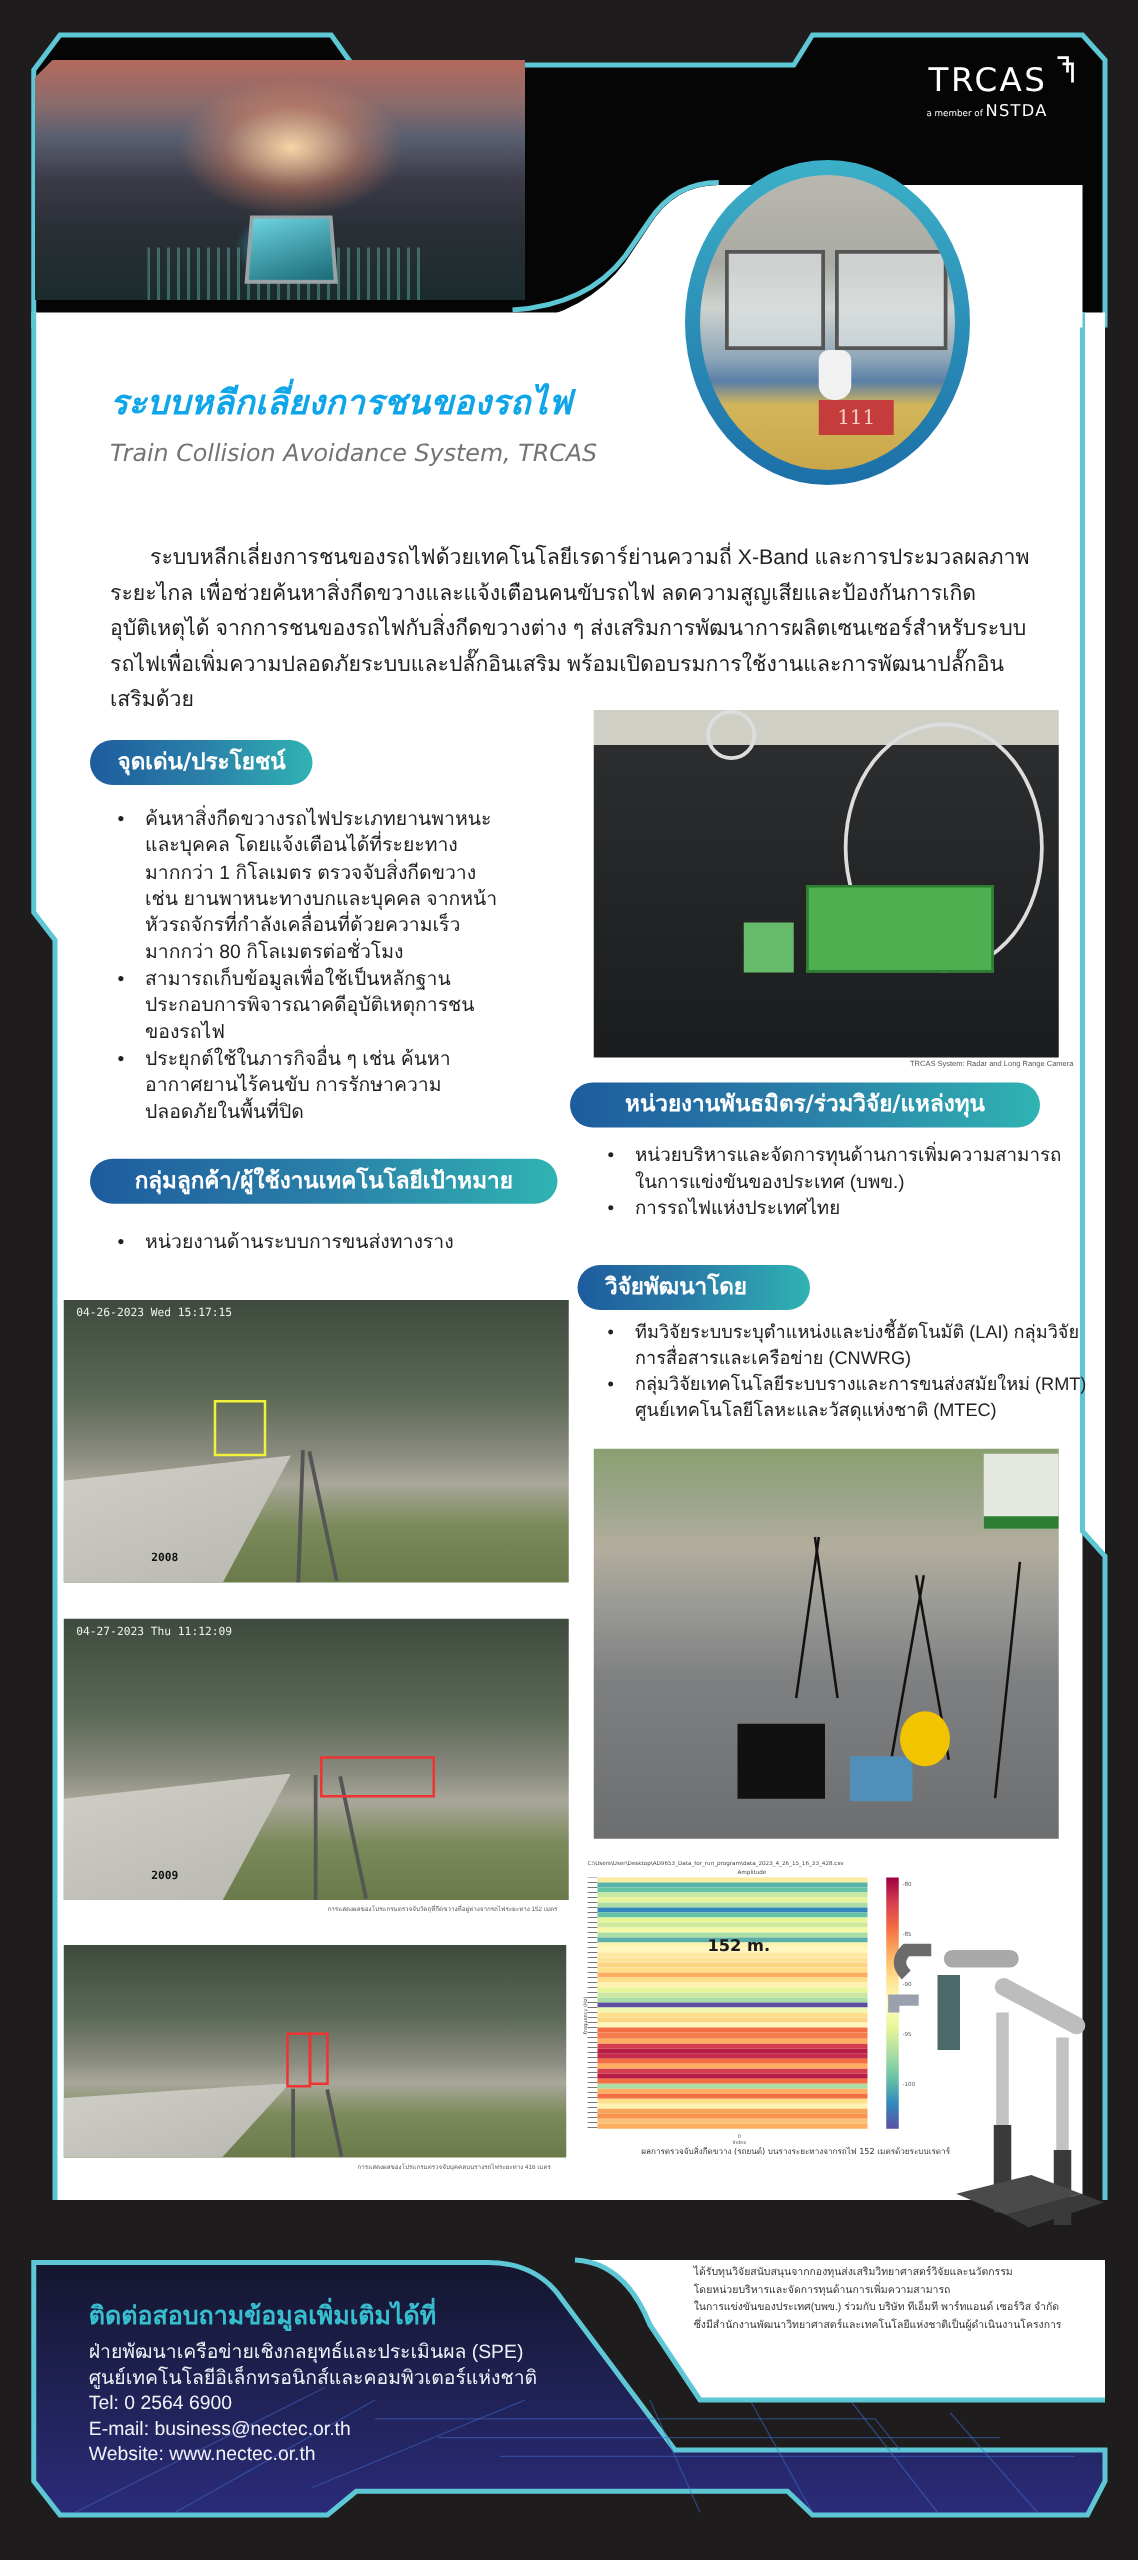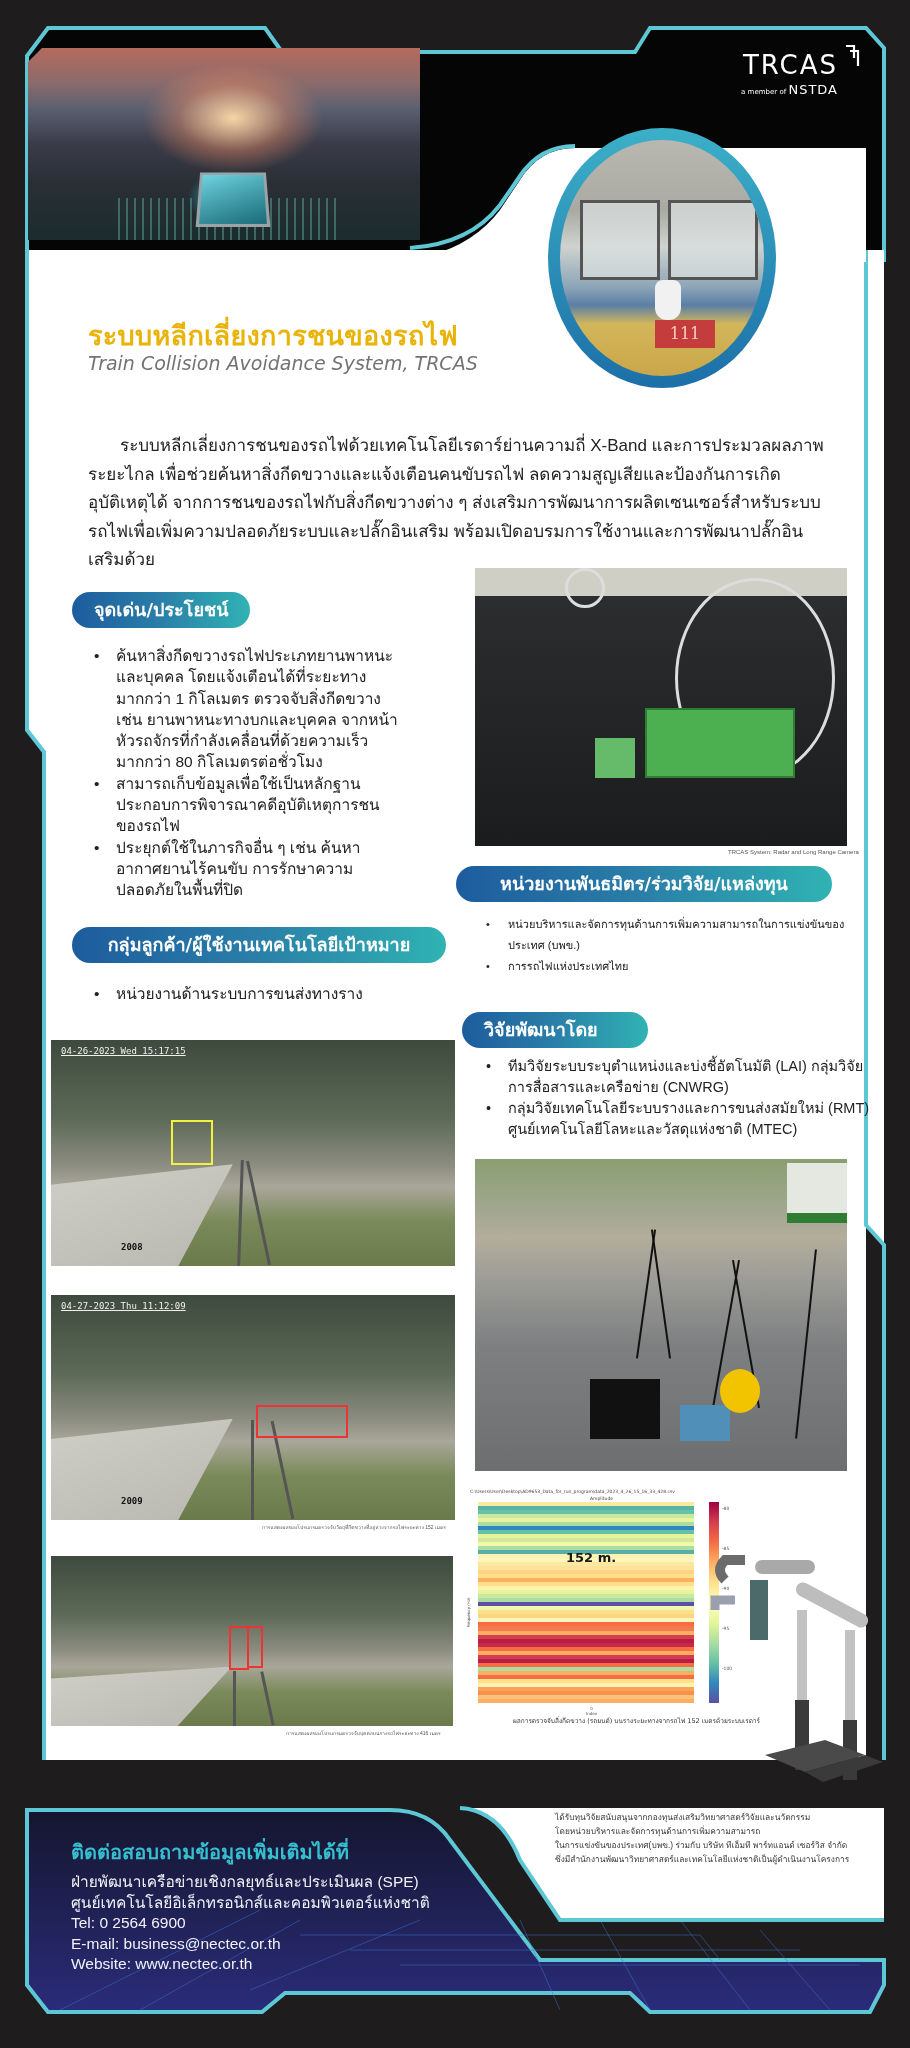--- a/index.html
+++ b/index.html
@@ -43,21 +43,21 @@
   }
   .circle-inner {
     width: 100%; height: 100%; border-radius: 50%; overflow: hidden; position: relative;
     background: linear-gradient(180deg, #b9b8b0 0%, #a9aaa3 30%, #cfd3cf 45%, #8ea6b8 62%, #5a7fa6 70%, #d3b65a 78%, #caa64a 100%);
   }
   .circle-inner .win { position: absolute; top: 60px; height: 80px; background: rgba(220,225,225,0.7); border: 3px solid #555; }
   .circle-inner .cam { position: absolute; left: 95px; top: 140px; width: 26px; height: 40px; background: #f1f1f1; border-radius: 8px 8px 12px 12px; }
   .circle-inner .plate { position: absolute; left: 95px; top: 180px; width: 60px; height: 28px; background: #c43d3c; color: #f5d0c0; font-size: 16px; text-align: center; line-height: 28px; font-family: "DejaVu Serif", serif; }
 
   
-  .title-th { position: absolute; left: 88px; top: 314px; font-size: 27px; font-weight: 700; color: #eab308; letter-spacing: 0.3px; }
+  .title-th { position: absolute; left: 88px; top: 300px; font-size: 27px; font-style: italic; font-weight: 700; color: #0ea5e9; letter-spacing: 0.3px; }
   .title-en { position: absolute; left: 88px; top: 352px; font-size: 19px; font-style: italic; color: #737373; }
 
   .intro {
     position: absolute; left: 88px; top: 432px; width: 740px;
     font-size: 17px; line-height: 28.5px; color: #222; text-indent: 32px;
     font-family: "Liberation Sans", sans-serif;
   }
 
   
   .pill {
@@ -66,34 +66,34 @@
     color: #fff; font-size: 18px; font-weight: 700; line-height: 36px; padding: 0 22px;
     white-space: nowrap;
   }
 
   .bullets { position: absolute; list-style: none; color: #222; font-family: "Liberation Sans", sans-serif; }
   .bullets li { position: relative; padding-left: 30px; }
   .bullets li::before { content: "•"; position: absolute; left: 8px; top: 0; }
 
   .b-benefits { left: 86px; top: 645px; width: 320px; font-size: 15.5px; line-height: 21.3px; }
   .b-target { left: 86px; top: 983px; width: 340px; font-size: 15.5px; line-height: 22px; }
-  .b-partners { left: 478px; top: 914px; width: 380px; font-size: 11px; line-height: 21px; }
+  .b-partners { left: 478px; top: 914px; width: 380px; font-size: 15px; line-height: 21px; }
   .b-research { left: 478px; top: 1056px; width: 400px; font-size: 14.5px; line-height: 21px; }
 
   
   .photo { position: absolute; overflow: hidden; }
   .ph-box { left: 475px; top: 568px; width: 372px; height: 278px;
     background: linear-gradient(180deg, #cfcfc6 0 10%, #2b2d2f 10%, #1b1c1e 100%); }
   .ph-box .pcb { position: absolute; left: 170px; top: 140px; width: 150px; height: 70px; background: #4caf50; border: 2px solid #2e7d32; }
   .ph-box .pcb2 { position: absolute; left: 120px; top: 170px; width: 40px; height: 40px; background: #66bb6a; }
   .ph-box .wire { position: absolute; border: 3px solid #ddd; border-radius: 50%; }
   .caption { position: absolute; font-size: 6px; color: #555; font-family: "Liberation Sans", sans-serif; white-space: nowrap; }
 
   .cctv { background: linear-gradient(180deg, #3d4a3d 0%, #5e6a58 35%, #8b8c80 55%, #a9a79a 65%, #7b8a5a 80%, #6b7a4a 100%); }
-  .cctv .ts { position: absolute; left: 10px; top: 6px; color: #f0f0f0; font-family: "DejaVu Sans Mono", monospace; font-size: 9px; text-decoration: underline; }
+  .cctv .ts { position: absolute; left: 10px; top: 6px; color: #f0f0f0; font-family: "DejaVu Sans Mono", monospace; font-size: 9px; }
   .cctv .id { position: absolute; left: 70px; bottom: 14px; color: #111; font-family: "DejaVu Sans Mono", monospace; font-size: 9px; font-weight: 700; }
   .cctv .rail { position: absolute; width: 3px; background: #555; }
   .cctv .bbox { position: absolute; border: 2px solid; }
   .cctv .road { position: absolute; left: 0; bottom: 0; width: 45%; height: 45%; background: linear-gradient(160deg, #cfcfc7, #b9b8b0); clip-path: polygon(0 20%, 100% 0, 70% 100%, 0 100%); }
 
   .ph-cctv1 { left: 51px; top: 1040px; width: 404px; height: 226px; }
   .ph-cctv2 { left: 51px; top: 1295px; width: 404px; height: 225px; }
   .ph-cctv3 { left: 51px; top: 1556px; width: 402px; height: 170px; }
 
   .ph-field { left: 475px; top: 1159px; width: 372px; height: 312px;

